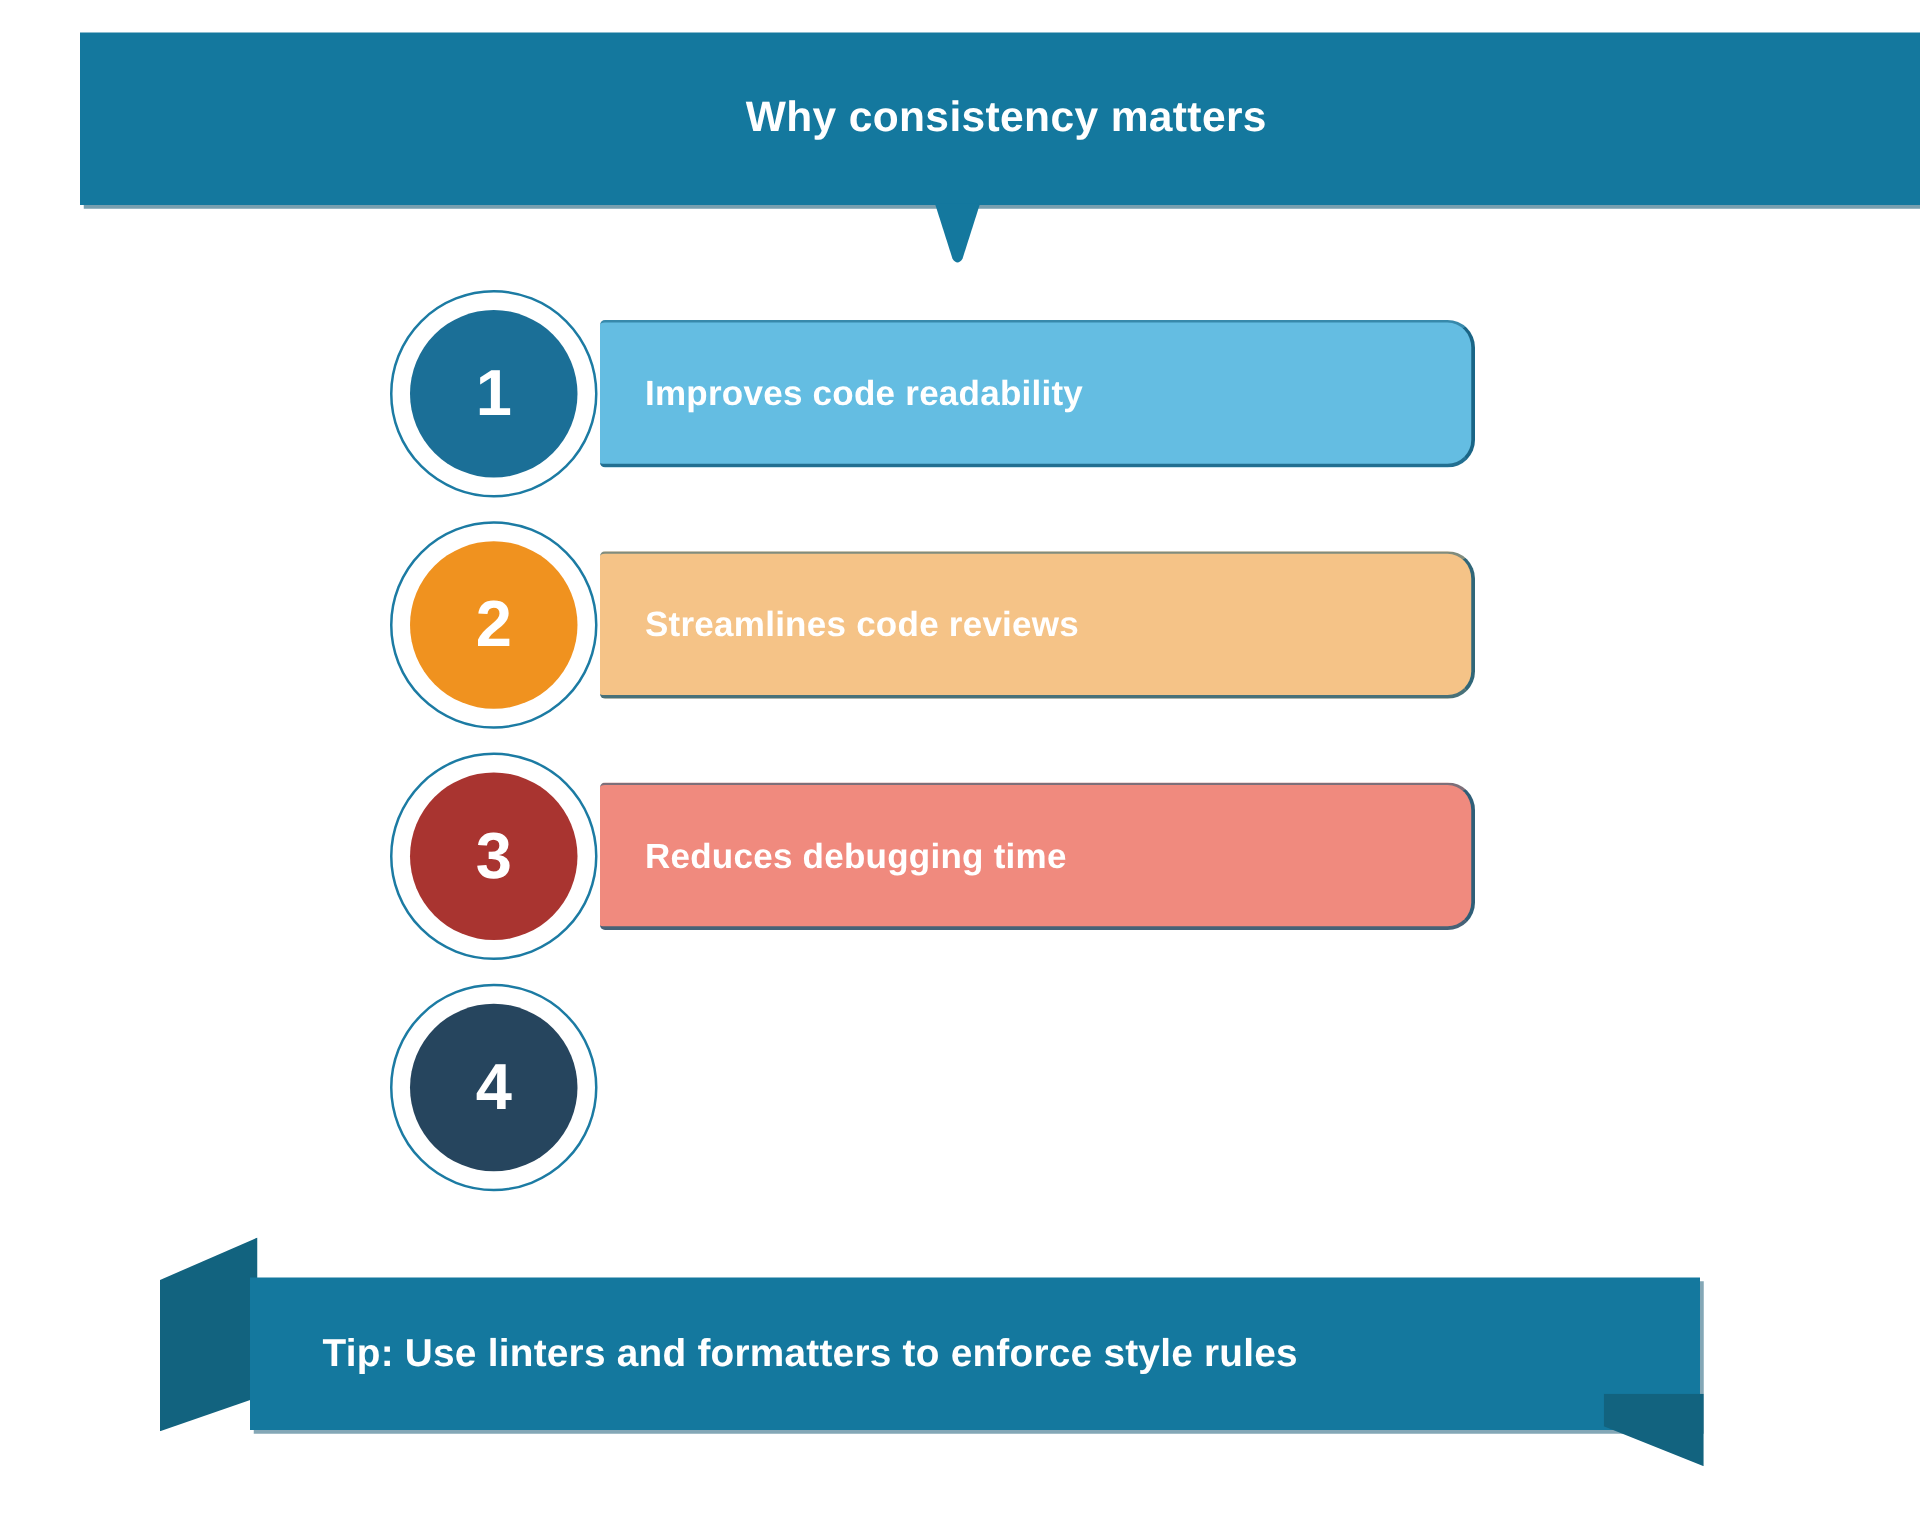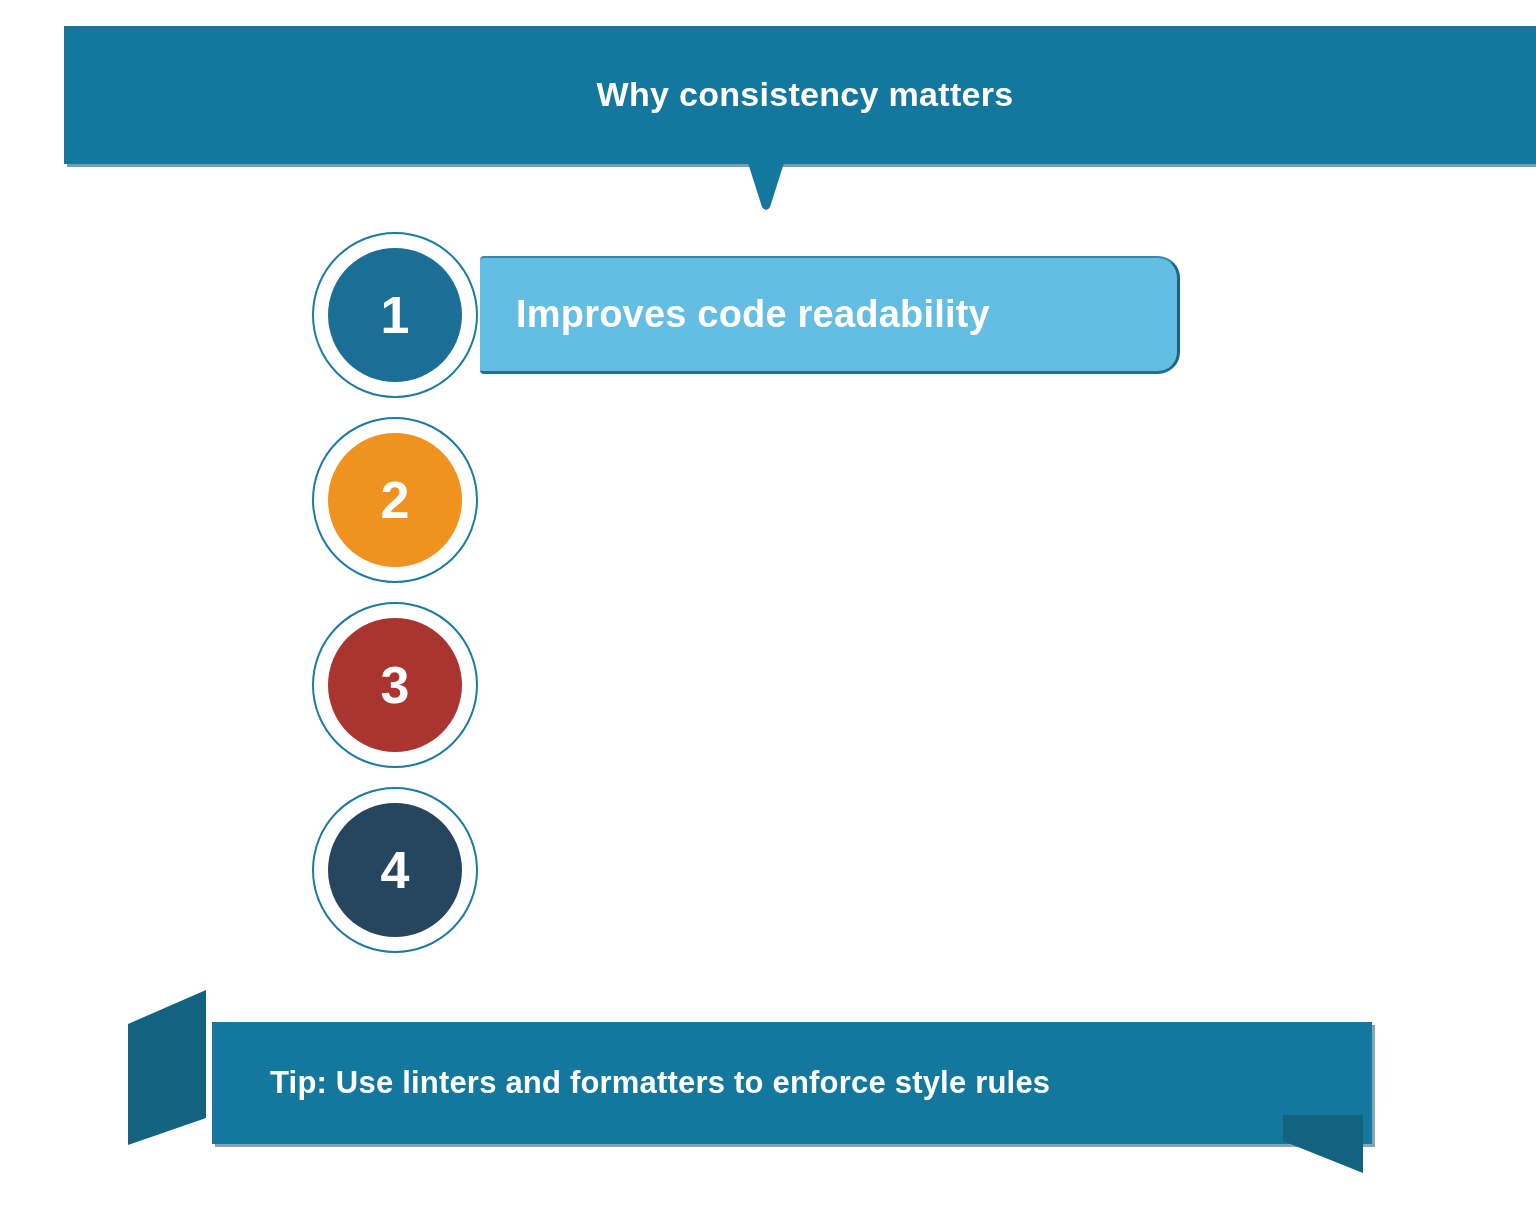--- a/index.html
+++ b/index.html
@@ -80,21 +80,21 @@
     box-sizing: border-box;
     border-right: 3px solid rgba(13, 86, 118, 0.85);
     border-top: 2px solid rgba(13, 86, 118, 0.5);
     border-bottom: 3px solid rgba(13, 86, 118, 0.75);
     display: flex;
     align-items: center;
     padding-left: 36px;
   }
   .row-bar-label {
     color: #ffffff;
-    font-size: 38px;
+    font-size: 28px;
     font-weight: bold;
     letter-spacing: 0.2px;
     white-space: nowrap;
   }
   .row-circle-wrap {
     position: absolute;
     left: 4px;
     top: 0px;
     width: 176px;
     height: 170px;
@@ -156,21 +156,20 @@
     left: 72px;
     top: 32px;
     width: 1160px;
     height: 122px;
     background: #14789e;
     box-shadow: 3px 3px 0 0 rgba(10, 80, 110, 0.5);
     display: flex;
     align-items: center;
     padding-left: 58px;
     box-sizing: border-box;
-    margin-left: 12px;
   }
   .tip-text {
     color: #ffffff;
     font-size: 31px;
     font-weight: bold;
     letter-spacing: 0.2px;
     white-space: nowrap;
   }
 </style>
 </head>
@@ -196,29 +195,35 @@
       </div>
       <div class="row-circle-wrap">
         <div class="row-circle-ring"></div>
         <div class="row-circle" style="background:#1b6f97;">
           <span class="row-circle-num">1</span>
         </div>
       </div>
     </div>
 
     <div class="row" style="top:415px;">
+      <div class="row-bar" style="background:#f5c387;">
+        <span class="row-bar-label">Streamlines code reviews</span>
+      </div>
       <div class="row-circle-wrap">
         <div class="row-circle-ring"></div>
         <div class="row-circle" style="background:#f0921f;">
           <span class="row-circle-num">2</span>
         </div>
       </div>
     </div>
 
     <div class="row" style="top:600px;">
+      <div class="row-bar" style="background:#f08a7e;">
+        <span class="row-bar-label">Reduces debugging time</span>
+      </div>
       <div class="row-circle-wrap">
         <div class="row-circle-ring"></div>
         <div class="row-circle" style="background:#a93430;">
           <span class="row-circle-num">3</span>
         </div>
       </div>
     </div>
 
     <div class="row" style="top:785px;">
       <div class="row-circle-wrap">

